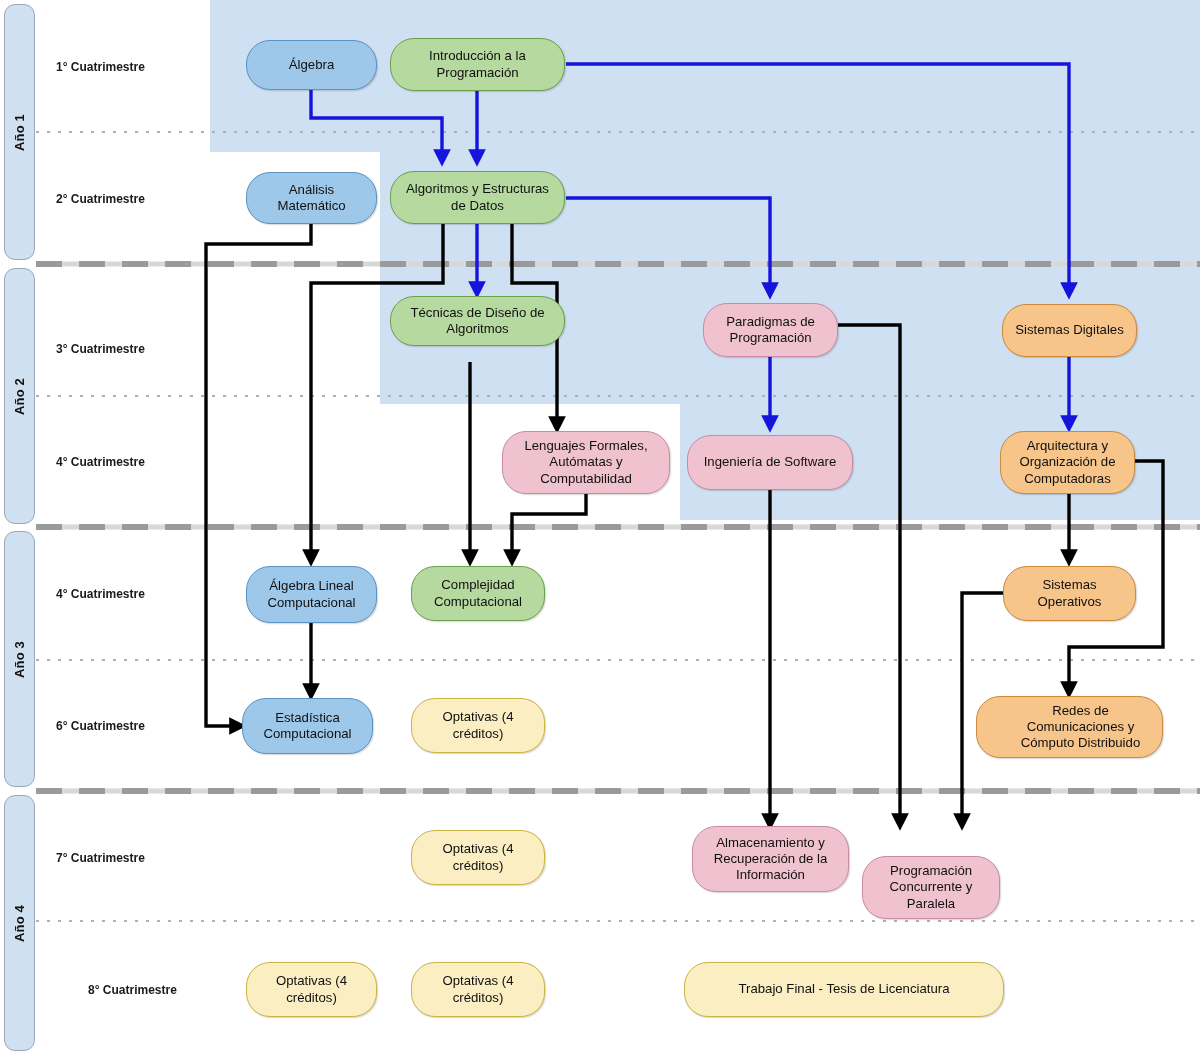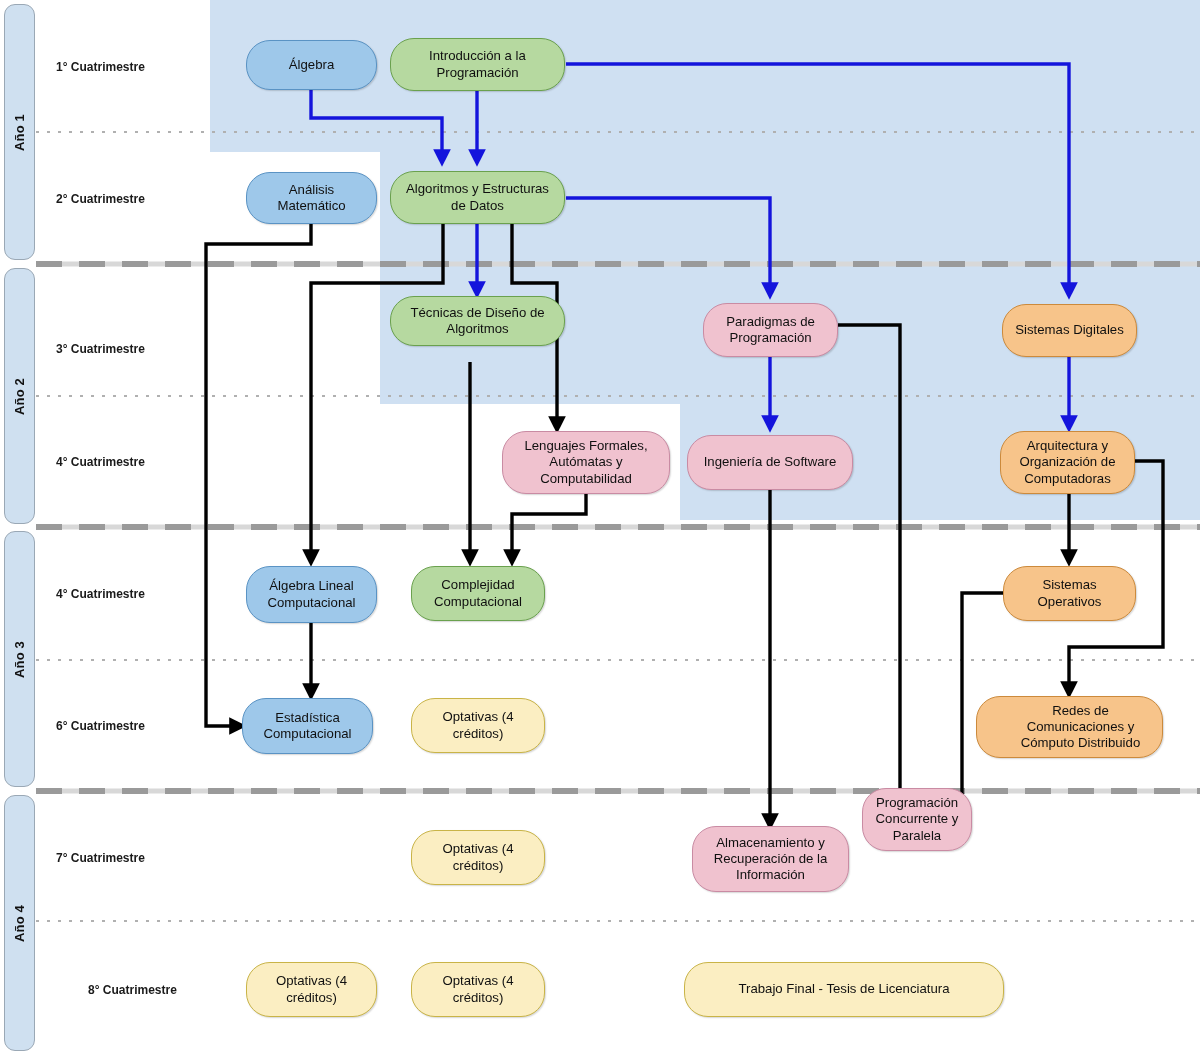--- a/index.html
+++ b/index.html
@@ -202,20 +202,20 @@
     <div class="node node-blue" style="left:246px; top:566px; width:131px; height:57px;">Álgebra Lineal Computacional</div>
     <div class="node node-green" style="left:411px; top:566px; width:134px; height:55px;">Complejidad Computacional</div>
     <div class="node node-orange" style="left:1003px;top:566px; width:133px; height:55px;">Sistemas Operativos</div>
 
     <div class="node node-blue" style="left:242px; top:698px; width:131px; height:56px;">Estadística Computacional</div>
     <div class="node node-yellow" style="left:411px; top:698px; width:134px; height:55px;">Optativas (4 créditos)</div>
     <div class="node node-orange" style="left:976px; top:696px; width:187px; height:62px;padding-left:28px;">Redes de Comunicaciones y Cómputo Distribuido</div>
 
     <div class="node node-yellow" style="left:411px; top:830px; width:134px; height:55px;">Optativas (4 créditos)</div>
     <div class="node node-pink" style="left:692px; top:826px; width:157px; height:66px;">Almacenamiento y Recuperación de la Información</div>
-    <div class="node node-pink" style="left:862px; top:788px; width:110px; height:63px;">Programación Concurrente y Paralela</div>
+    <div class="node node-pink" style="left:862px; top:856px; width:138px; height:63px;">Programación Concurrente y Paralela</div>
 
     <div class="node node-yellow" style="left:246px; top:962px; width:131px; height:55px;">Optativas (4 créditos)</div>
     <div class="node node-yellow" style="left:411px; top:962px; width:134px; height:55px;">Optativas (4 créditos)</div>
     <div class="node node-yellow" style="left:684px; top:962px; width:320px; height:55px;">Trabajo Final - Tesis de Licenciatura</div>
 
   </div>
 </div>
 
 </body></html>

